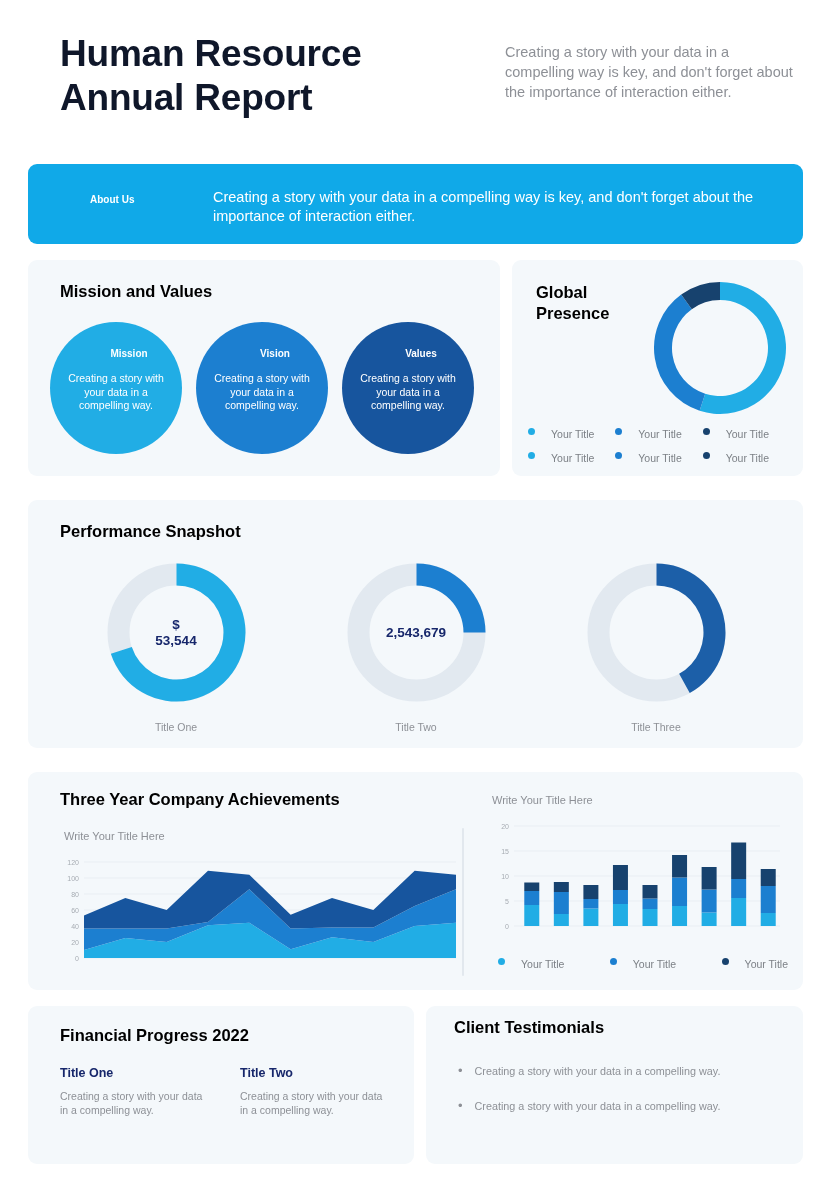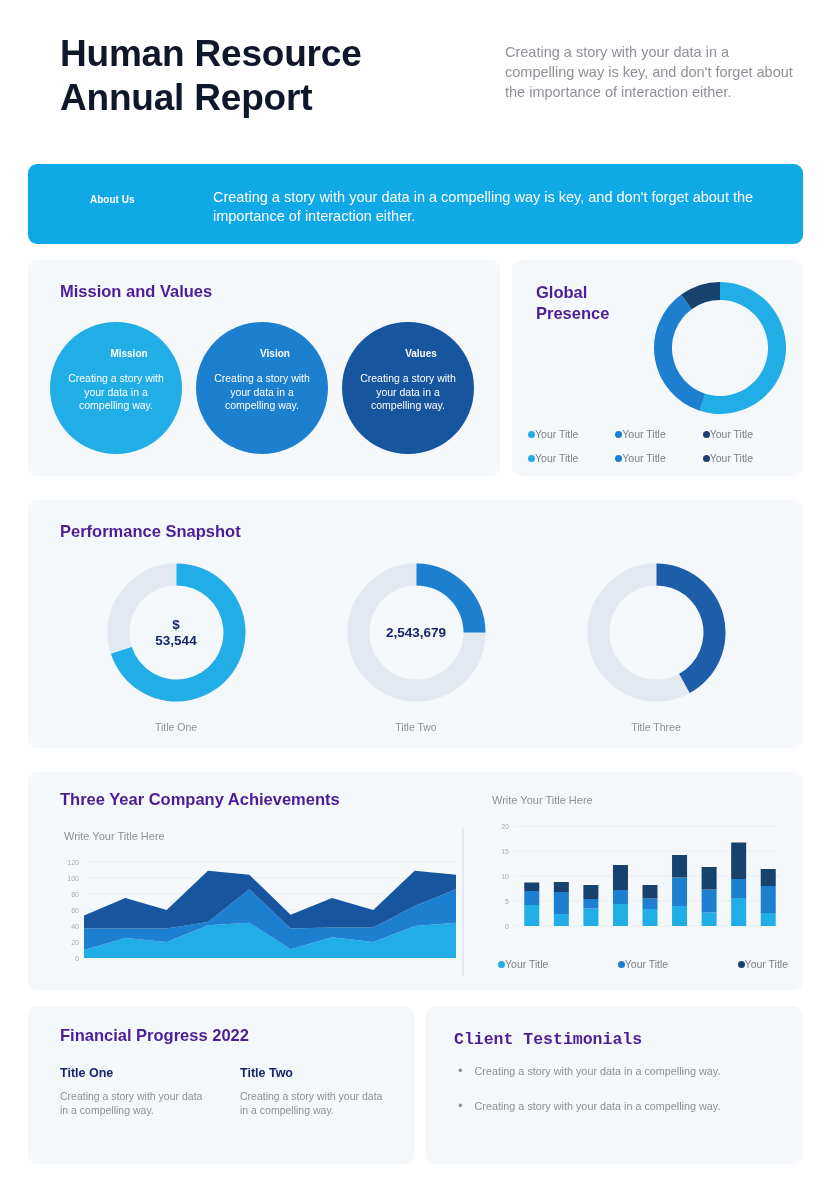--- a/index.html
+++ b/index.html
@@ -33,21 +33,21 @@
     font-size:10px; font-weight:bold; color:#ffffff;
   }
   .about-text {
     position:absolute; left:185px; top:24px; width:560px;
     font-size:14.5px; line-height:19px; color:#ffffff;
   }
 
   
   .card { position:absolute; background:#F4F8FB; border-radius:9px; }
   .card-title {
-    position:absolute; font-size:16.5px; font-weight:bold; color:#4c1d95;
+    position:absolute; font-size:16.5px; font-weight:bold; color:#000000;
   }
 
   
   #mv-card { left:28px; top:260px; width:472px; height:216px; }
   #mv-title { left:32px; top:22px; }
   .circles { position:absolute; left:22px; top:62px; width:440px; height:135px; }
   .circ {
     position:absolute; width:132px; height:132px; border-radius:50%;
     color:#fff; text-align:center;
   }
@@ -58,21 +58,21 @@
   .circ-p { position:absolute; left:12px; top:50px; width:108px; font-size:10.5px; line-height:13.5px; }
 
   
   #gp-card { left:512px; top:260px; width:291px; height:216px; }
   #gp-title { left:24px; top:22px; width:110px; line-height:21px; }
   .gp-donut { position:absolute; left:138px; top:18px; }
   .gp-legend {
     position:absolute; left:16px; top:168px; width:262px;
     display:grid; grid-template-columns:repeat(3,1fr); row-gap:12px;
   }
-  .lg { display:flex; align-items:center; gap:0; font-size:10.5px; color:#7c8086; }
+  .lg { display:flex; align-items:flex-start; gap:16px; font-size:10.5px; color:#7c8086; }
   .dot { width:7px; height:7px; border-radius:50%; flex:0 0 auto; }
 
   
   #ps-card { left:28px; top:500px; width:775px; height:248px; }
   #ps-title { left:32px; top:22px; }
   .kpis { position:absolute; left:28px; top:60px; width:720px; height:172px;
           display:flex; justify-content:space-around; align-items:flex-start; }
   .kpi { width:160px; text-align:center; position:relative; }
   .kpi-center {
     position:absolute; left:0; top:0; width:100%; height:145px;
@@ -96,21 +96,21 @@
 
   
   #fin-card { left:28px; top:1006px; width:386px; height:158px; }
   #fin-title { left:32px; top:20px; }
   .fin-cols { position:absolute; left:32px; top:60px; width:330px; display:flex; gap:32px; }
   .fin-col { width:148px; }
   .fin-h { font-size:12.5px; font-weight:bold; color:#17276B; margin-bottom:9px; }
   .fin-p { font-size:10.5px; line-height:14px; color:#8d9096; }
 
   #ct-card { left:426px; top:1006px; width:377px; height:158px; }
-  #ct-title { left:28px; top:24px;font-family:Liberation Mono, monospace; }
+  #ct-title { left:28px; top:12px; }
   .ct-list { position:absolute; left:32px; top:58px; width:320px; }
   .ct-item { display:flex; gap:12px; margin-bottom:20px; }
   .ct-bullet { color:#8d9096; font-size:13px; line-height:14px; flex:0 0 auto; }
   .ct-text { font-size:10.8px; line-height:14.5px; color:#8d9096; }
 
   .axis-lbl { font-size:7px; fill:#a7acb3; font-family:"Liberation Sans", sans-serif; }
 </style>
 </head>
 <body>
 

